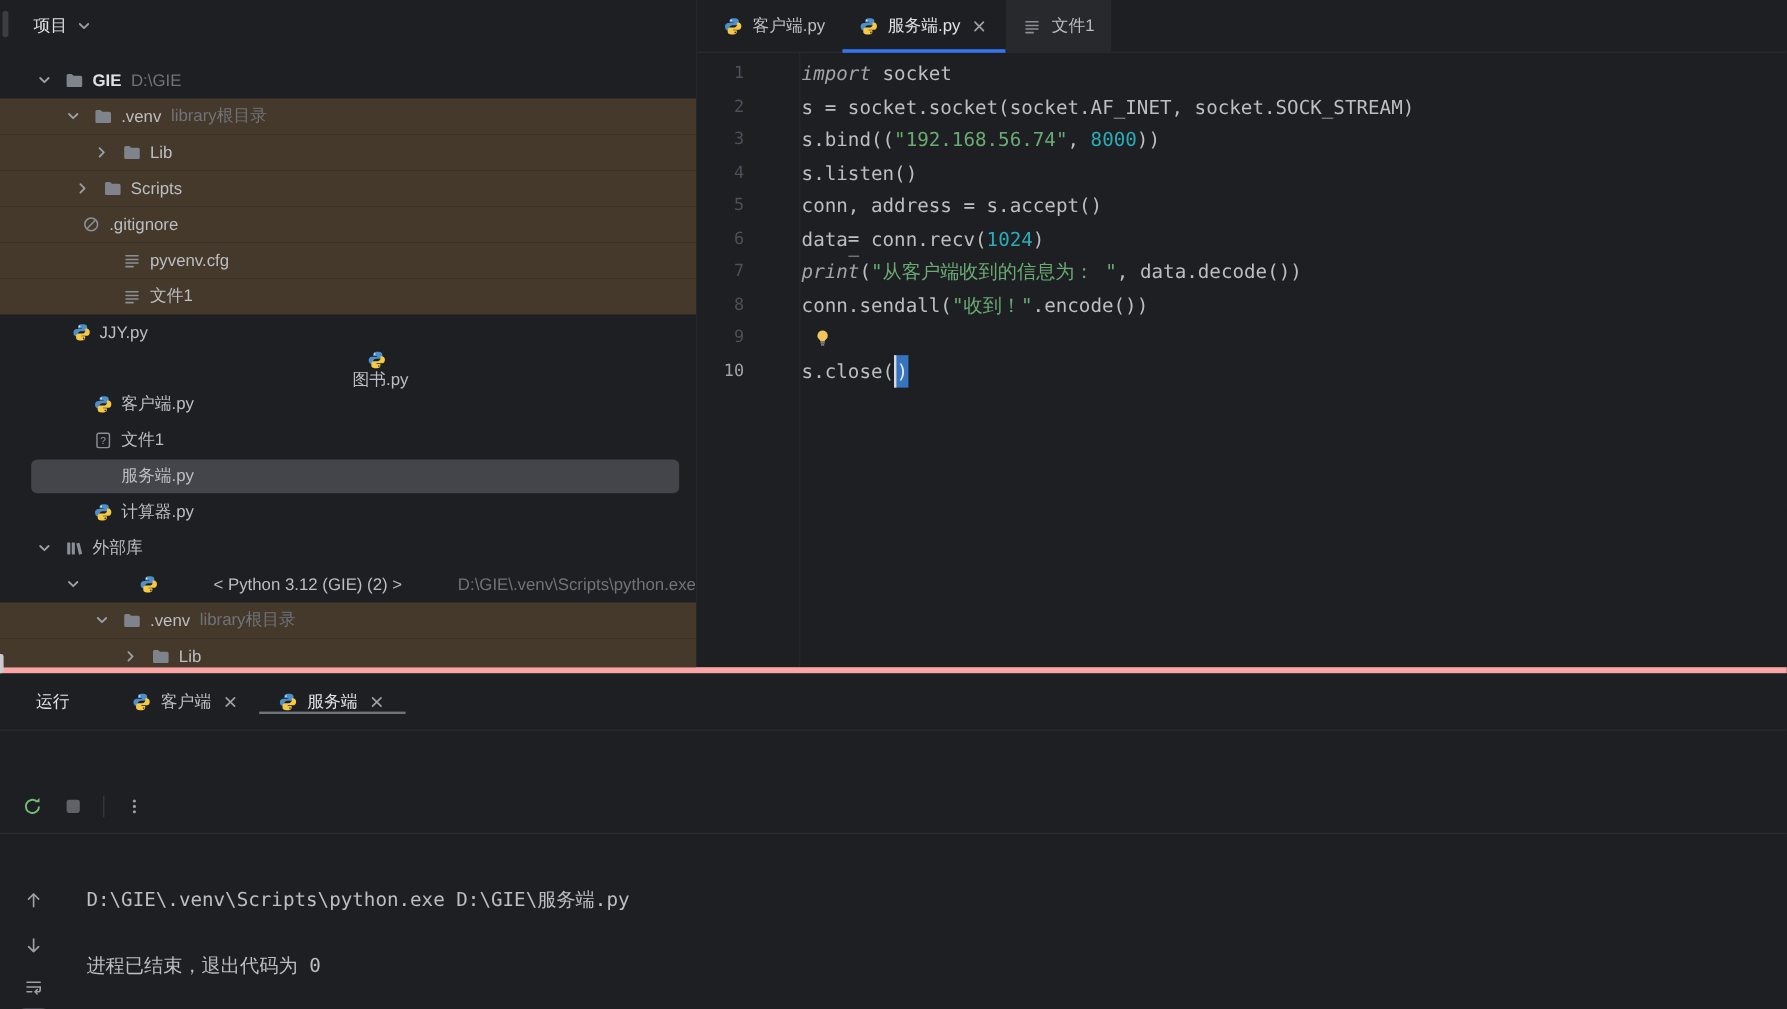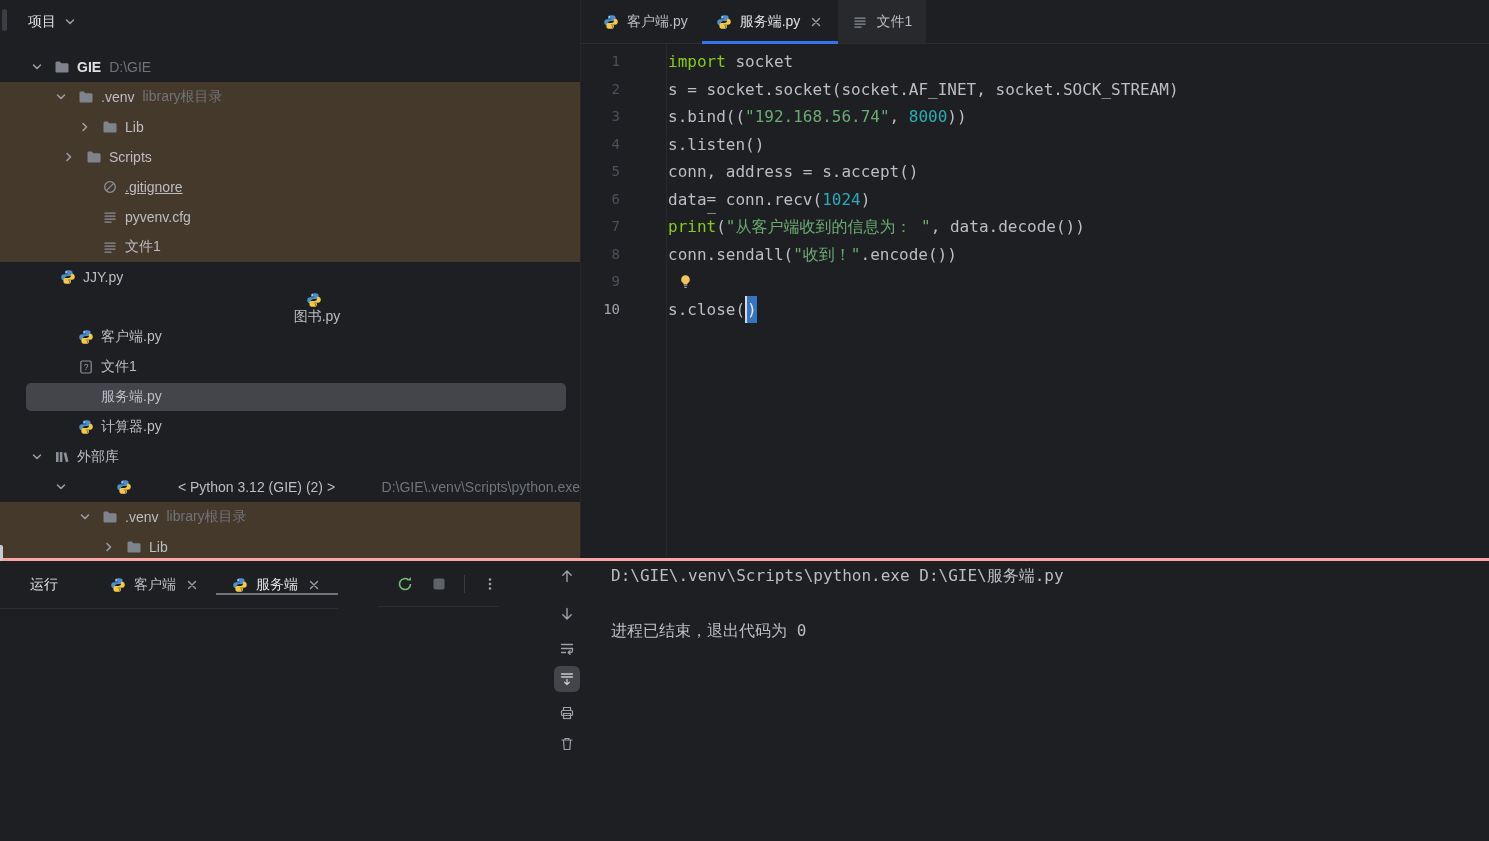--- a/index.html
+++ b/index.html
@@ -35,29 +35,29 @@
   .etab.dim{background:#27292c;}
   .etab .icon{width:16px;height:16px;}
   .editor-body{flex:1;position:relative;font-family:"DejaVu Sans Mono",monospace;font-size:16px;overflow:hidden;}
   .gutter-sep{position:absolute;left:85px;top:0;bottom:0;width:1px;background:#27292d;}
   #code-lines{position:relative;padding-top:4px;}
   .code-line{display:flex;height:27.5px;line-height:27.5px;white-space:pre;}
   .ln{width:85px;flex:none;box-sizing:border-box;padding-right:46px;text-align:right;color:#4b5059;font-size:14px;}
   .ln.active{color:#a1a3ab;}
   .lc{padding-left:2px;color:#bcbec4;display:flex;align-items:center;}
   .lc span{white-space:pre;}
-  .kw{color:#84cc16;}
+  .kw{color:#a3a3a3;font-style:italic;}
   .str{color:#6aab73;}
   .num{color:#2aacb8;}
   .u{border-bottom:1px solid #82858c;}
   .caret{background:#3674bf;border-left:2px solid #d7dadf;color:#e8eaee;}
   .lc .icon{width:15px;height:15px;margin-left:10px;}
 
   
-  .runpanel{height:280px;flex:none;border-top:3px solid #fca5a5;display:flex;flex-direction:row;overflow:hidden;gap:40px;}
+  .runpanel{height:280px;flex:none;border-top:5px solid #fca5a5;display:flex;flex-direction:column;overflow:hidden;gap:40px;}
   .run-header{height:48px;flex:none;box-sizing:border-box;border-bottom:1px solid #2b2d30;display:flex;align-items:stretch;padding-left:30px;}
   .run-title{align-self:center;color:#dfe1e5;margin-right:36px;}
   #run-tabs{display:flex;align-items:center;}
   .rtab{display:flex;align-items:center;gap:8px;padding:0 16px;position:relative;color:#bcbec4;}
   .rtab.active{color:#dfe1e5;}
   .rtab.active::after{content:"";position:absolute;left:0;right:0;bottom:-1px;height:2px;background:#6f737a;}
   .rtab .icon{width:16px;height:16px;}
   .run-toolbar{height:46px;flex:none;box-sizing:border-box;border-bottom:1px solid #2b2d30;display:flex;align-items:center;padding-left:18px;gap:16px;}
   .tbtn{width:18px;height:18px;display:flex;align-items:center;justify-content:center;}
   .tool-sep{width:1px;height:18px;background:#393b40;}
@@ -139,21 +139,21 @@
                 <path d="M5 3.5L8.5 7 5 10.5" fill="none" stroke="#9da0a8" stroke-width="1.5" stroke-linecap="round" stroke-linejoin="round"></path>
               </svg>
             </span>
             <span class="icon">
               <svg width="16" height="16" viewBox="0 0 16 16">
                 <path d="M1.5 4c0-.8.6-1.4 1.4-1.4h2.8l1.6 1.6h5.8c.8 0 1.4.6 1.4 1.4v6.6c0 .8-.6 1.4-1.4 1.4H2.9c-.8 0-1.4-.6-1.4-1.4z" fill="#7f838c"></path>
               </svg>
             </span>
             <span class="tlabel">Scripts</span>
           </div>
-          <div class="tree-row brown" style="padding-left: 78px; text-decoration: underline;">
+          <div class="tree-row brown" style="padding-left: 44px;">
             <span class="chev"></span>
             <span class="icon">
               <svg width="16" height="16" viewBox="0 0 16 16">
                 <circle cx="8" cy="8" r="5.3" fill="none" stroke="#8a8f98" stroke-width="1.3"></circle>
                 <path d="M4.6 11.4L11.4 4.6" stroke="#8a8f98" stroke-width="1.3"></path>
               </svg>
             </span>
             <span class="tlabel">.gitignore</span>
           </div>
           <div class="tree-row brown" style="padding-left: 78px;">

